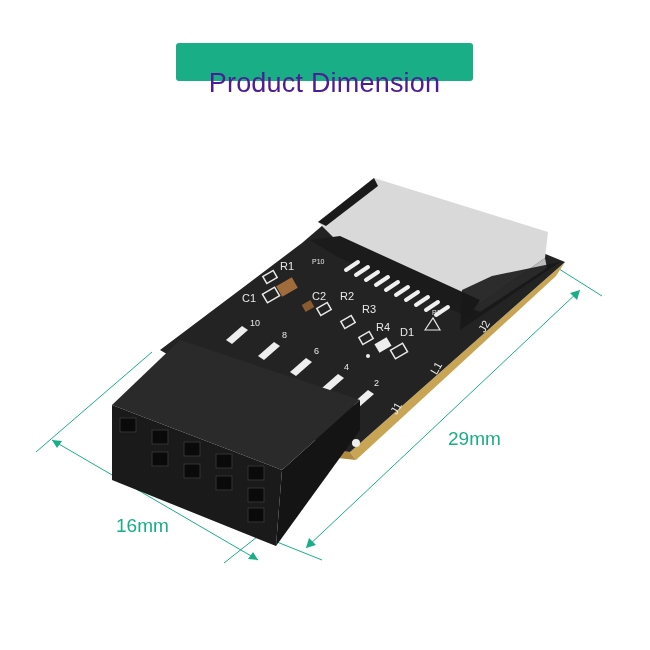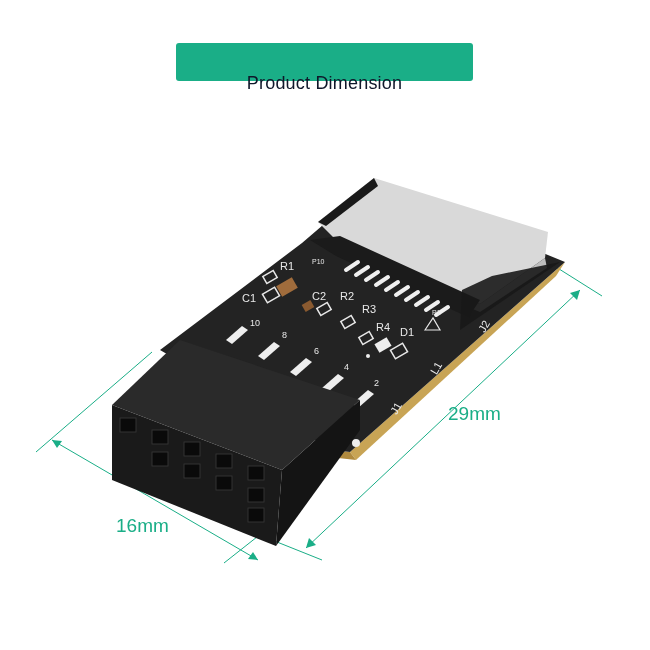--- a/index.html
+++ b/index.html
@@ -1,21 +1,21 @@
 <!DOCTYPE html>
 <html><head>
 <meta charset="utf-8">
 <style>
   html,body{margin:0;padding:0;background:#ffffff;}
   body{width:650px;height:650px;position:relative;overflow:hidden;font-family:"Liberation Sans","DejaVu Sans",sans-serif;}
   .title-badge{position:absolute;left:176px;top:43px;width:297px;height:38px;background:#1aae87;border-radius:3px;display:flex;align-items:center;justify-content:center;}
-  .title-text{color:#0f172a;font-size:18px;letter-spacing:0.2px;margin-top:42px;}
+  .title-text{color:#4c1d95;font-size:27px;letter-spacing:0.2px;margin-top:42px;}
   svg.scene{position:absolute;left:0;top:0;}
   .dim-label{position:absolute;color:#1aae87;font-size:19px;}
-  #dim-29{left:448px;top:403px;}
+  #dim-29{left:448px;top:428px;}
   #dim-16{left:116px;top:515px;}
   .silk{font-family:"Liberation Sans","DejaVu Sans",sans-serif;fill:#e8e8e8;}
 </style>
 </head>
 <body>
 
 <div class="title-badge">
   <span class="title-text">Product Dimension</span>
 </div>
 

